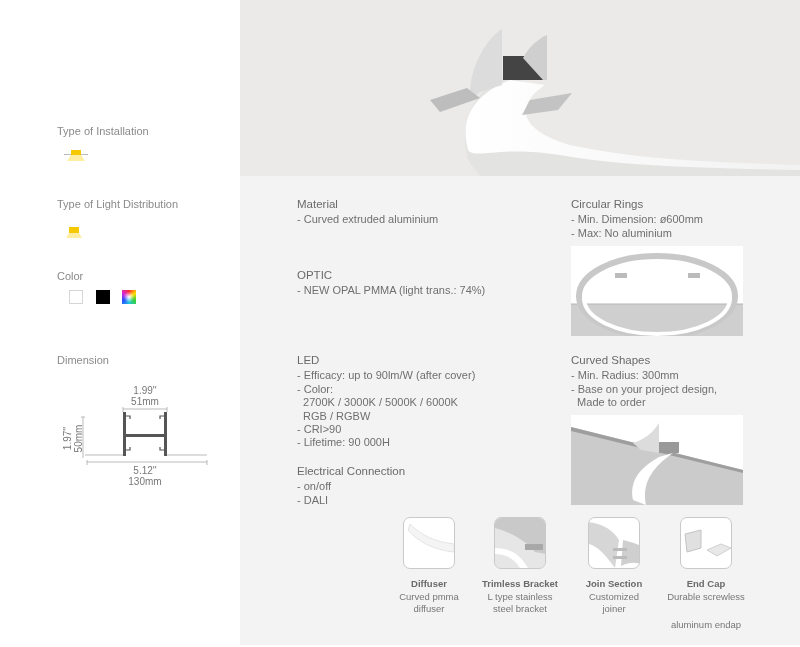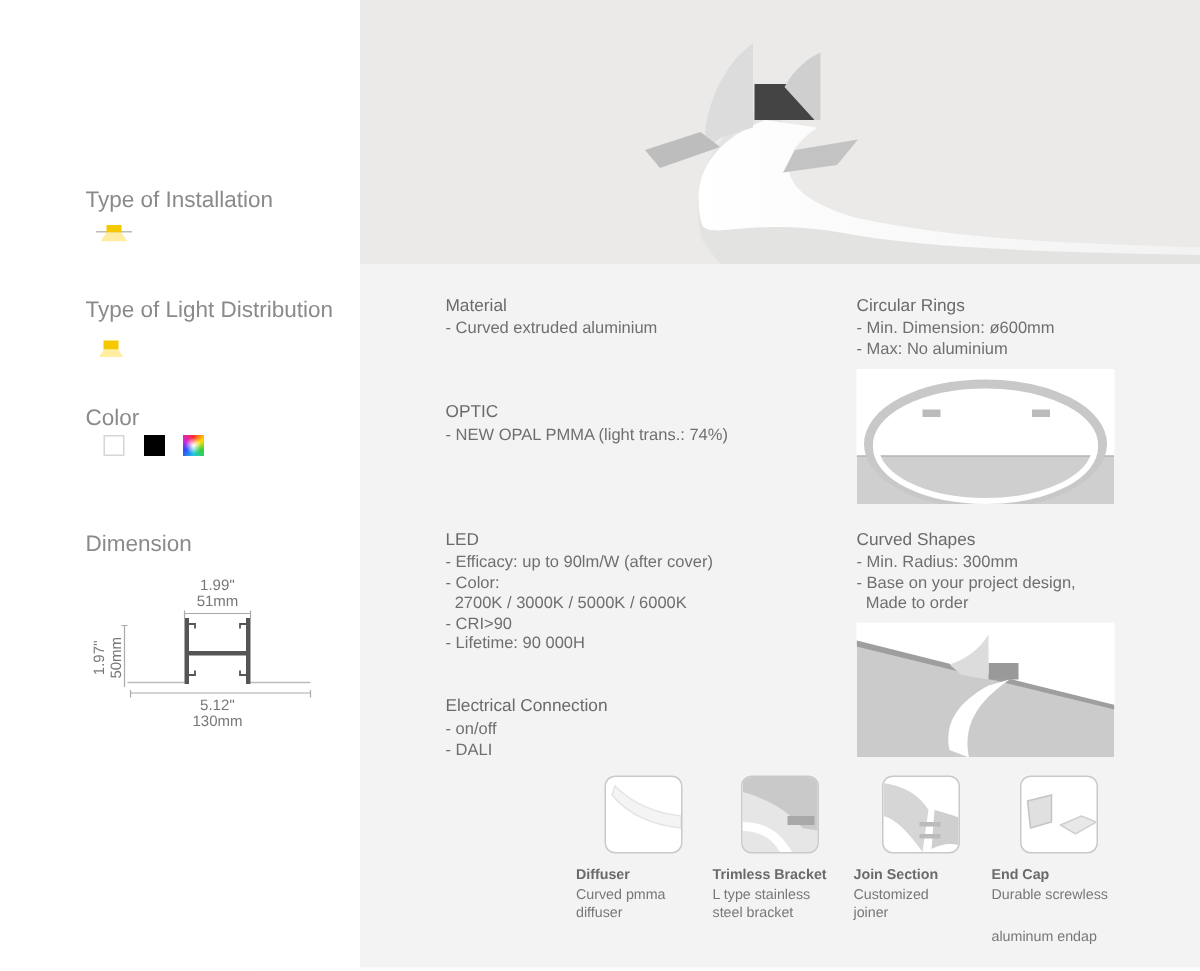--- a/index.html
+++ b/index.html
@@ -3,40 +3,40 @@
 <meta charset="utf-8">
 <style>
   * { box-sizing: border-box; margin: 0; padding: 0; }
   html, body { width: 800px; height: 647px; background: #ffffff; overflow: hidden; }
   body { position: relative; font-family: "Liberation Sans", sans-serif; color: #6e6e6e; }
 
   .left { position: absolute; left: 0; top: 0; width: 240px; height: 647px; background: #ffffff; }
   .right { position: absolute; left: 240px; top: 0; width: 560px; height: 645px; background: #f3f3f3; }
   .hero { position: absolute; left: 0; top: 0; width: 560px; height: 176px; background: #ebeae8; overflow: hidden; }
 
-  .lbl { position: absolute; left: 57px; font-size: 15px; color: #8a8a8a; }
+  .lbl { position: absolute; left: 57px; font-size: 11px; color: #8a8a8a; }
 
   .icon-install { position: absolute; left: 64px; top: 149px; width: 24px; height: 12px; }
   .icon-dist { position: absolute; left: 66px; top: 226px; width: 16px; height: 12px; }
 
   .swatch { position: absolute; top: 290px; width: 14px; height: 14px; }
   .sw-white { left: 69px; border: 1px solid #d6d6d6; background: #fff; }
   .sw-black { left: 96px; background: #000; }
   .sw-rgb { left: 122px; background: radial-gradient(circle at 50% 50%, #ffffff 0%, rgba(255,255,255,0) 55%), conic-gradient(#ff2a2a, #ffdd00, #35d035, #22c7e0, #2a4cff, #d626d6, #ff2a2a); }
 
   .dim { position: absolute; left: 55px; top: 378px; width: 160px; height: 115px; }
   .dimtxt { position: absolute; font-size: 10px; color: #777; text-align: center; line-height: 11px; }
 
   .sec { position: absolute; font-size: 11px; color: #6f6f6f; line-height: 13.4px; }
   .sec h3 { font-size: 11.5px; font-weight: normal; color: #6a6a6a; margin-bottom: 2px; }
   .sec .ln { white-space: pre; display: block; }
 
   .pic { position: absolute; background: #fff; overflow: hidden; }
 
-  .acc { position: absolute; top: 517px; width: 90px; }
+  .acc { position: absolute; top: 517px; width: 90px; text-align: center; }
   .acc .thumb { margin: 0 auto; width: 52px; height: 52px; border: 1px solid #c9c9c9; border-radius: 7px; background: #fff; overflow: hidden; }
   .acc .t { font-size: 9.5px; font-weight: bold; color: #6a6a6a; margin-top: 9px; }
   .acc .d { font-size: 9.5px; color: #777; line-height: 12px; margin-top: 2px; }
 </style>
 </head>
 <body>
 
 <div class="left">
   <div class="lbl" style="top:125px">Type of Installation</div>
   <svg class="icon-install" viewBox="0 0 24 12">
@@ -109,20 +109,21 @@
   </div>
   <div class="sec" style="left:57px;top:269px">
     <h3>OPTIC</h3>
     <span class="ln">- NEW OPAL PMMA (light trans.: 74%)</span>
   </div>
   <div class="sec" style="left:57px;top:354px">
     <h3>LED</h3>
     <span class="ln">- Efficacy: up to 90lm/W (after cover)</span>
     <span class="ln">- Color:</span>
     <span class="ln">  2700K / 3000K / 5000K / 6000K</span>
+    <span class="ln">  RGB / RGBW</span>
     <span class="ln">- CRI&gt;90</span>
     <span class="ln">- Lifetime: 90 000H</span>
   </div>
   <div class="sec" style="left:57px;top:465px">
     <h3>Electrical Connection</h3>
     <span class="ln">- on/off</span>
     <span class="ln">- DALI</span>
   </div>
 
   <div class="sec" style="left:331px;top:198px">

